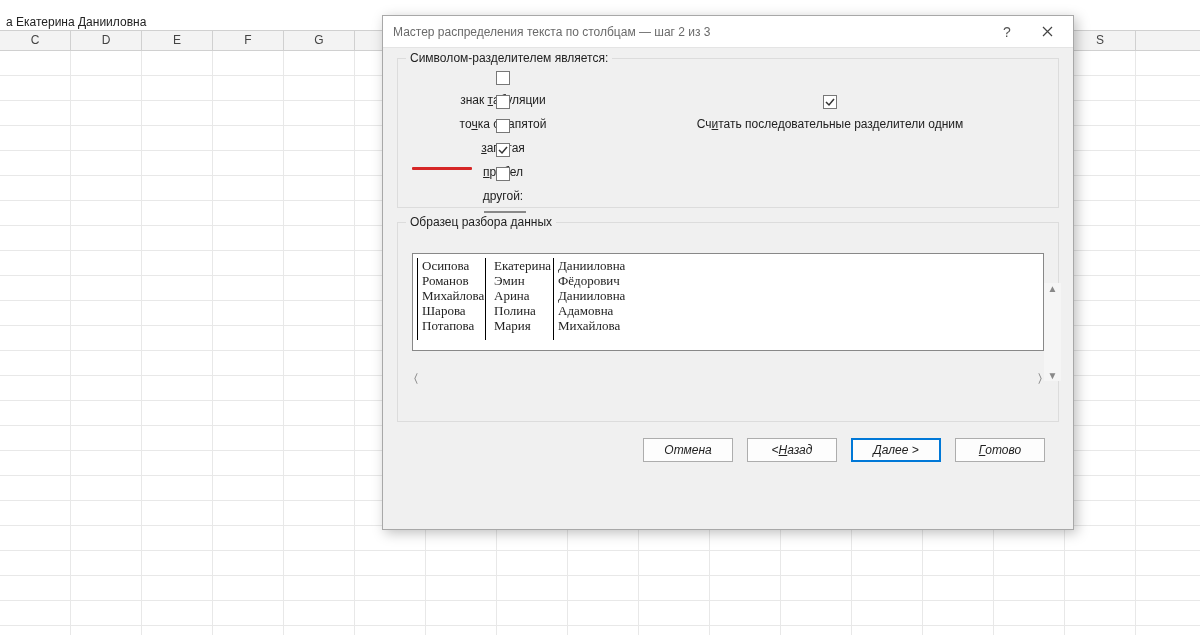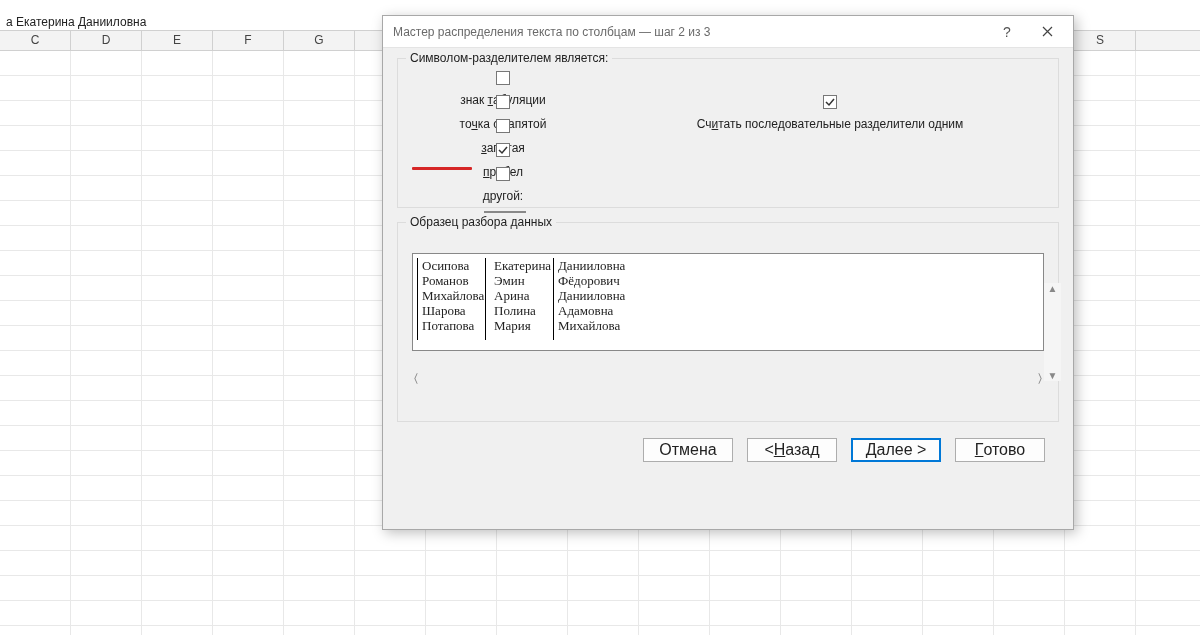--- a/index.html
+++ b/index.html
@@ -240,25 +240,26 @@
     display: flex;
     justify-content: flex-end;
     gap: 14px;
     padding: 0 14px 0 0;
   }
   .btn {
     width: 90px;
     height: 24px;
     background: #fdfdfd;
     border: 1px solid #adadad;
-    font-size: 16px;
+    font-size: 12px;
     display: flex;
     align-items: center;
     justify-content: center;
     color: #222;
+    font-style: italic;
   }
   .btn-primary {
     border: 2px solid #0078d7;
   }
   .underline-char { text-decoration: underline; }
 </style>
 </head>
 <body>
 
 <div class="formula-bar">

